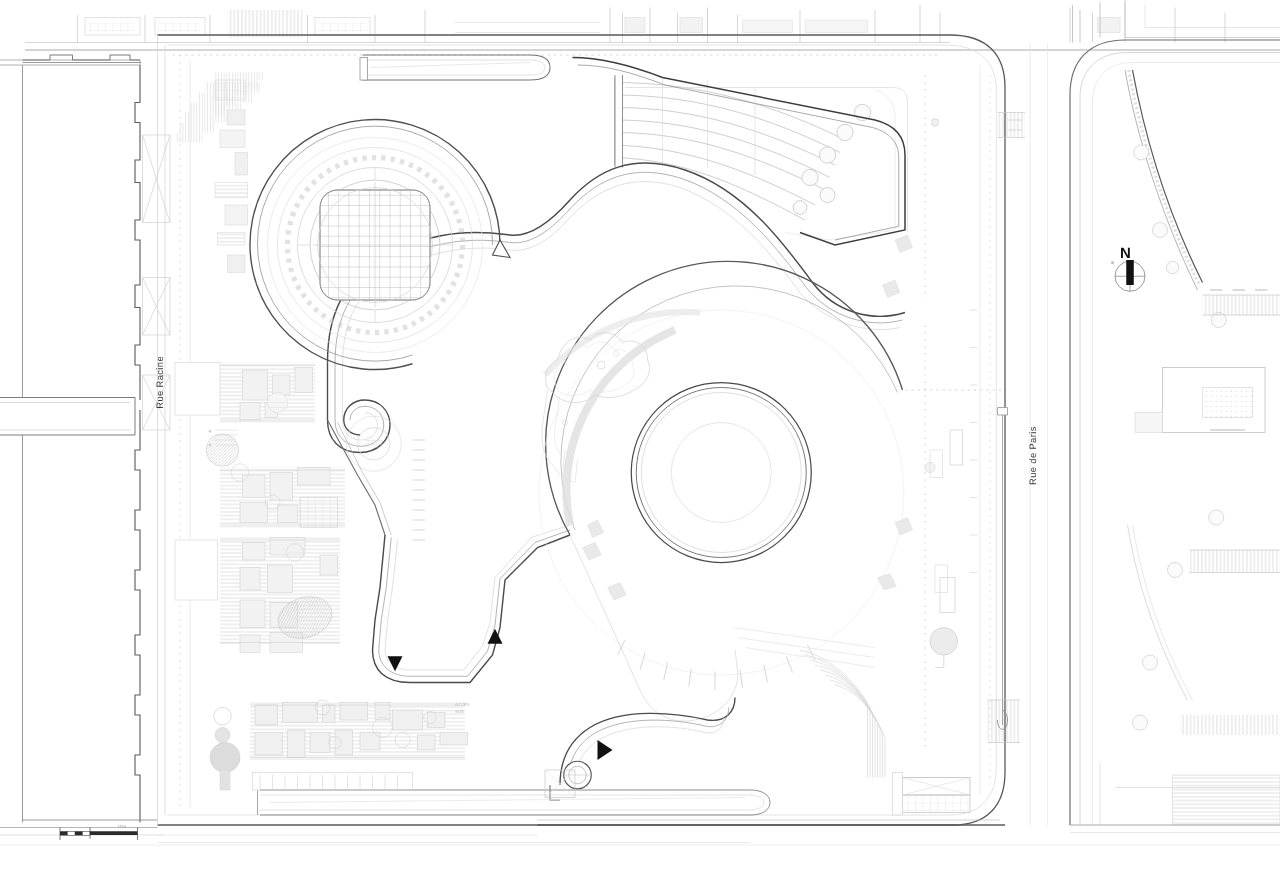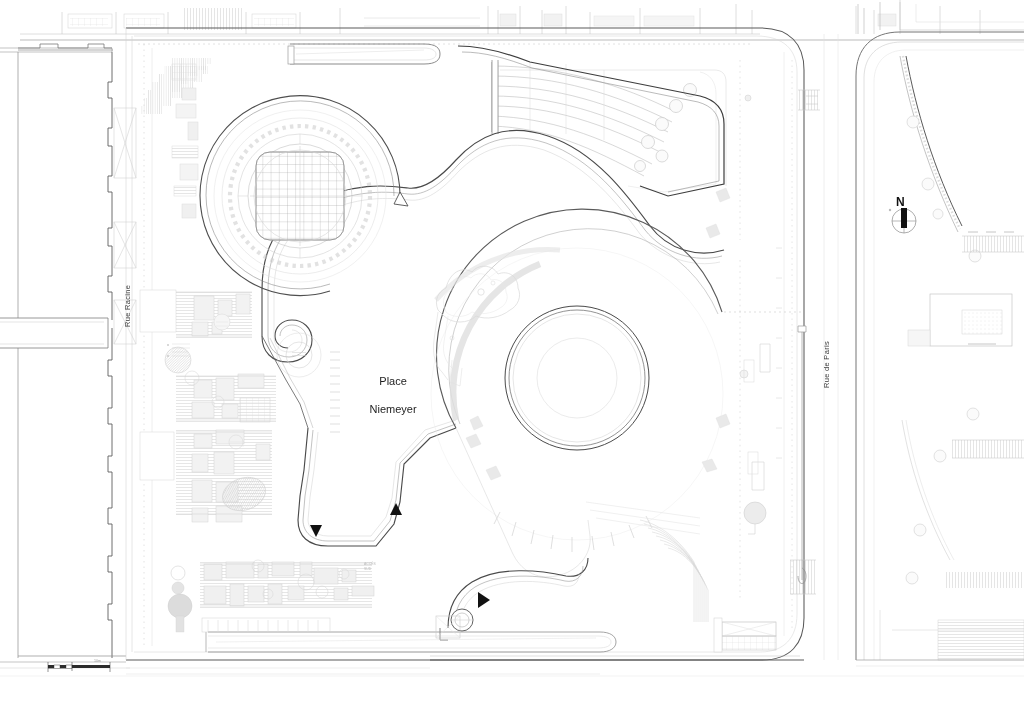--- a/index.html
+++ b/index.html
@@ -674,24 +674,20 @@
       <rect x="66" y="665" width="6" height="3.4" fill="#ffffff" stroke="#2b2b2b" stroke-width="0.4"></rect>
       <rect x="72" y="665" width="38" height="3" fill="#2b2b2b"></rect>
       <path d="M48 662 L48 672 M72 662 L72 671 M110 662 L110 672" stroke="#2b2b2b" stroke-width="0.5"></path>
     </g>
 
     <g stroke="#e0e0e0" stroke-width="0.5">
       <path d="M0 40 L1024 40" opacity="0"></path>
     </g>
   </svg>
 
-  <div class="lbl" id="place-label">
-    <span>Place</span><br>
-    <span>Niemeyer</span>
-  </div>
 
   <div class="lbl" id="rue-racine-label">Rue Racine</div>
 
   <div class="lbl" id="rue-paris-label">Rue de Paris</div>
 
   <div class="lbl" id="north-label">N</div>
 
   <div class="lbl" id="faint-note">ACCÈS
 SUD</div>
 

